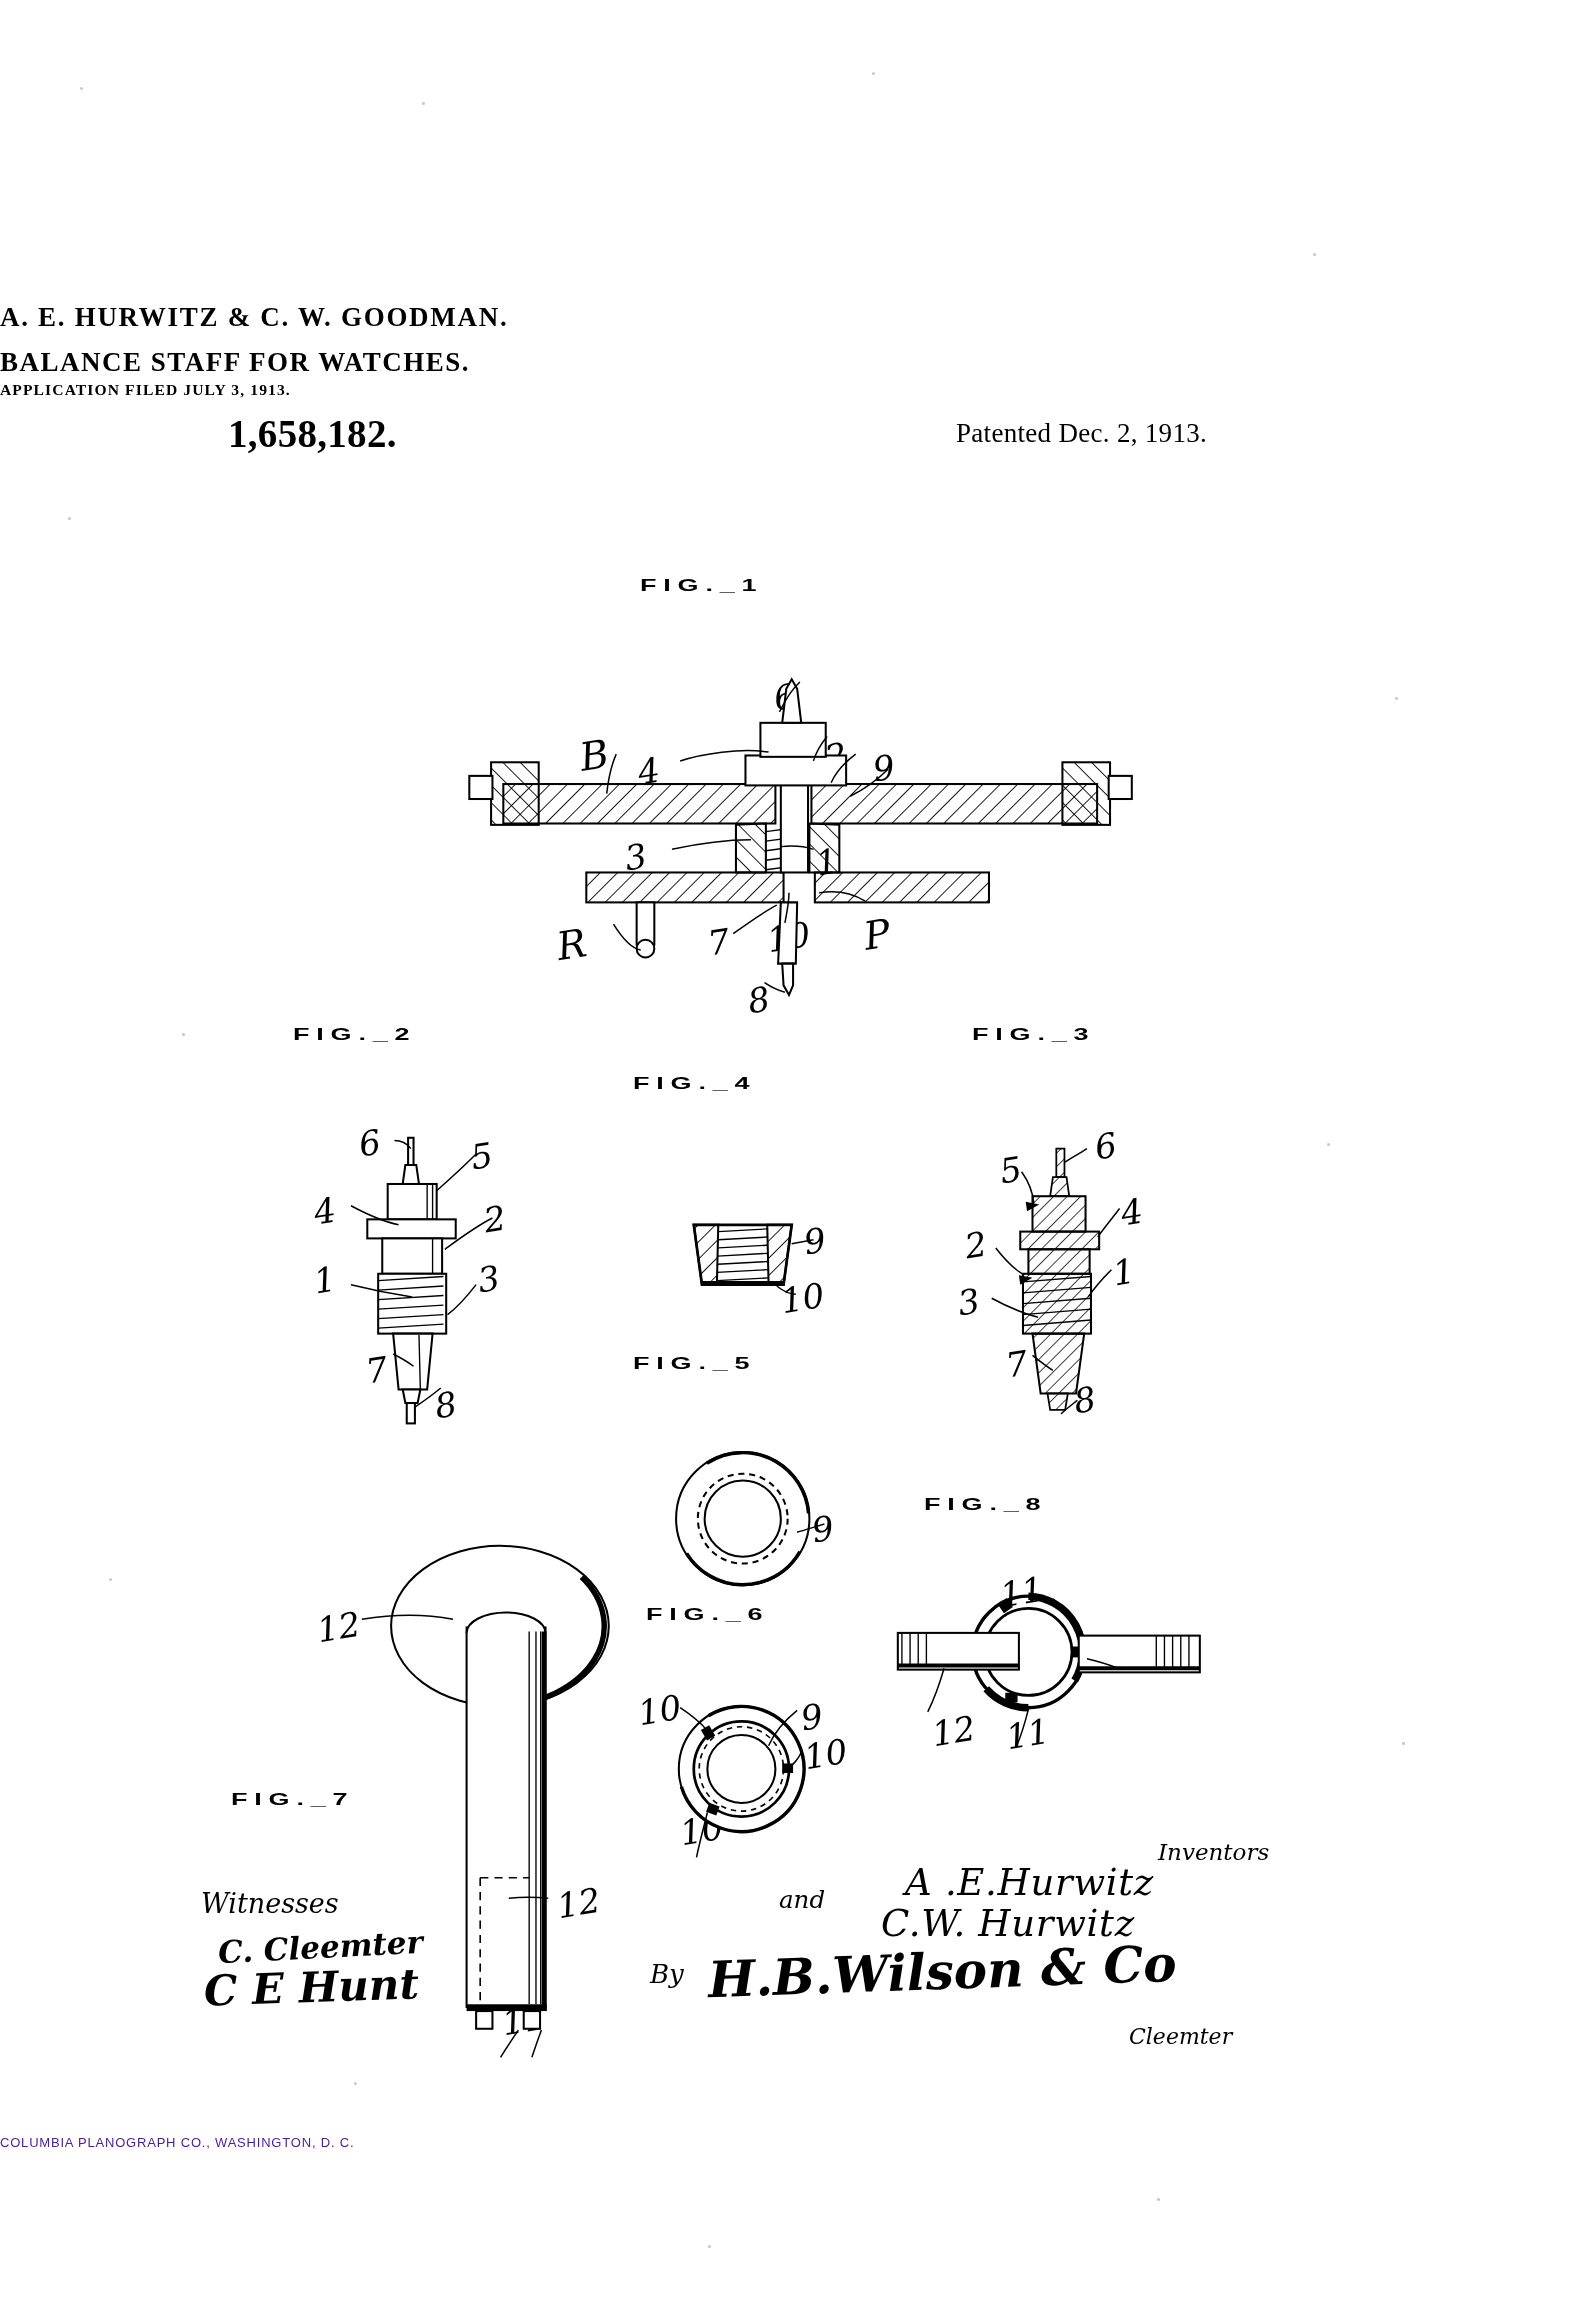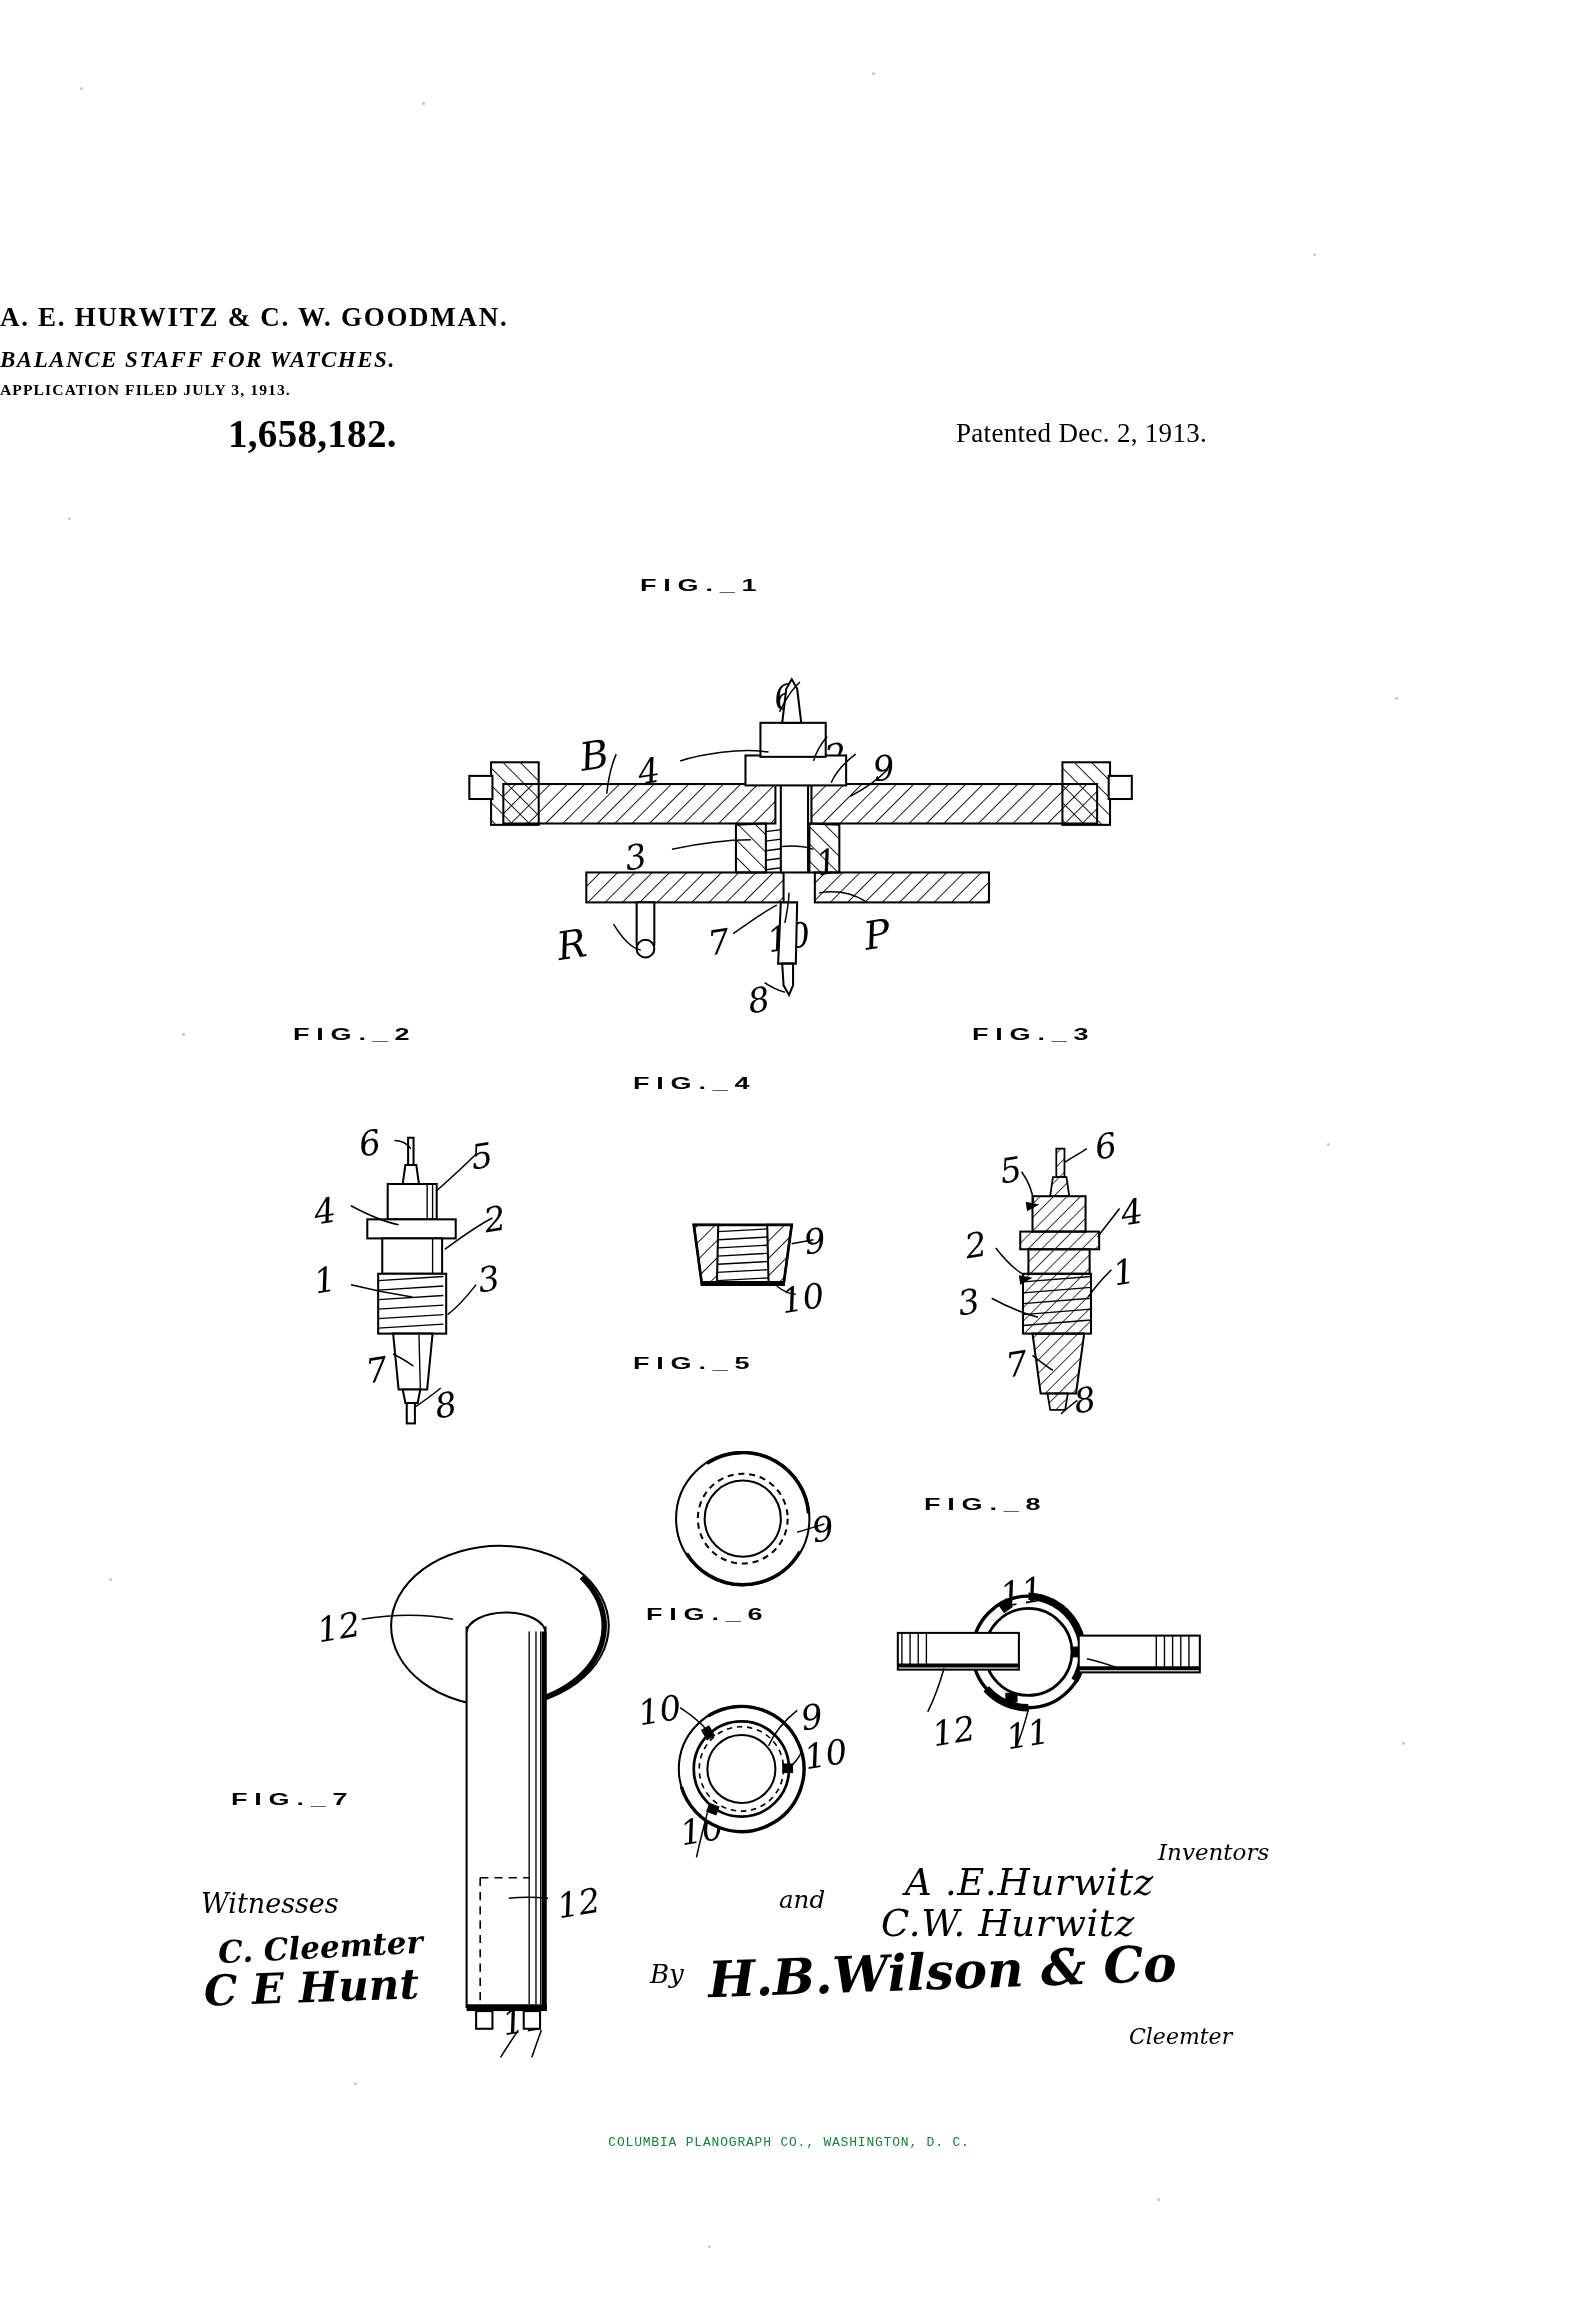--- a/index.html
+++ b/index.html
@@ -17,21 +17,21 @@
 
   
   .hdr{position:absolute;text-align:left;white-space:nowrap;}
   #inventor-line{
     left:0;right:0;top:302px;
     font-family:"Liberation Serif", serif;
     font-size:27px;letter-spacing:1.7px;font-weight:600;
   }
   #title-line{
     left:0;right:0;top:347px;
-    font-size:23px;letter-spacing:1.5px;font-weight:600;font-style:italic;
+    font-size:27px;letter-spacing:1.5px;font-weight:600;
   }
   #appl-line{
     left:0;right:0;top:381px;
     font-size:15.6px;letter-spacing:1.1px;font-weight:600;
   }
   #patent-number{
     position:absolute;left:228px;top:411px;
     font-size:39px;font-weight:bold;letter-spacing:0.3px;
   }
   #patent-date{
@@ -75,23 +75,23 @@
     position:absolute;white-space:nowrap;
     font-family:"DejaVu Serif", serif;font-style:italic;
     font-weight:bold;
   }
   #witness-sig-1{left:218px;top:1929px;font-size:31px;transform:rotate(-3deg);}
   #witness-sig-2{left:204px;top:1963px;font-size:42px;transform:rotate(-2deg);}
   #attorney-sig{left:708px;top:1942px;font-size:50px;transform:rotate(-2deg);}
 
   
   #footer{
-    position:absolute;left:0;right:0;top:2135px;text-align:center;
-    font-size:13px;letter-spacing:0.8px;color:#15803d;
-    font-family:Liberation Mono, monospace;
+    position:absolute;left:0;right:0;top:2135px;
+    font-size:13px;letter-spacing:0.8px;color:#4c1d95;
+    font-family:Liberation Sans, sans-serif;
   }
 
   
   #art{position:absolute;left:0;top:0;width:1578px;height:2319px;}
   .ln-thin{fill:none;stroke:#000;stroke-width:2;}
   .ld{fill:none;stroke:#000;stroke-width:2.2;}
   .dash{fill:none;stroke:#000;stroke-width:2.4;stroke-dasharray:12 9;}
   .fillw{fill:#fff;stroke:#000;stroke-width:3;}
   .fillk{fill:#000;stroke:none;}
 </style>

